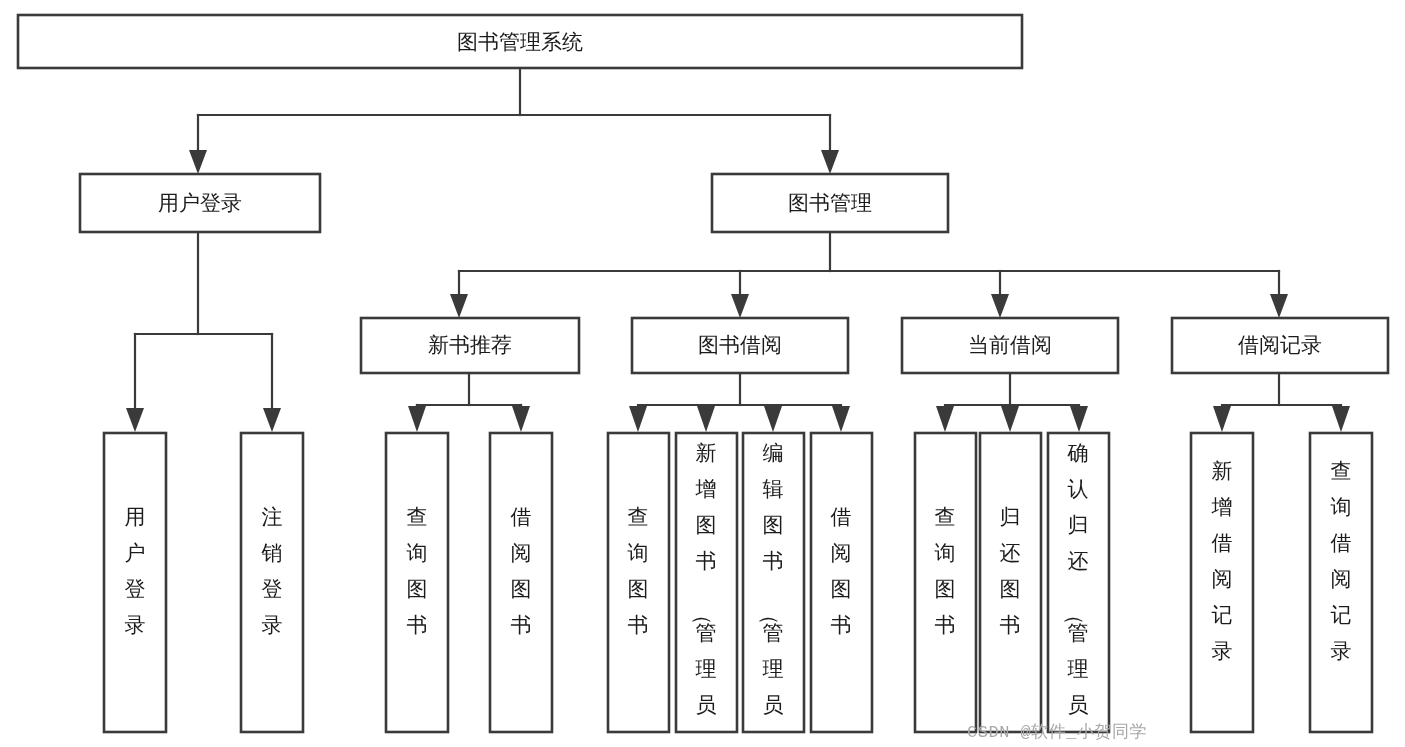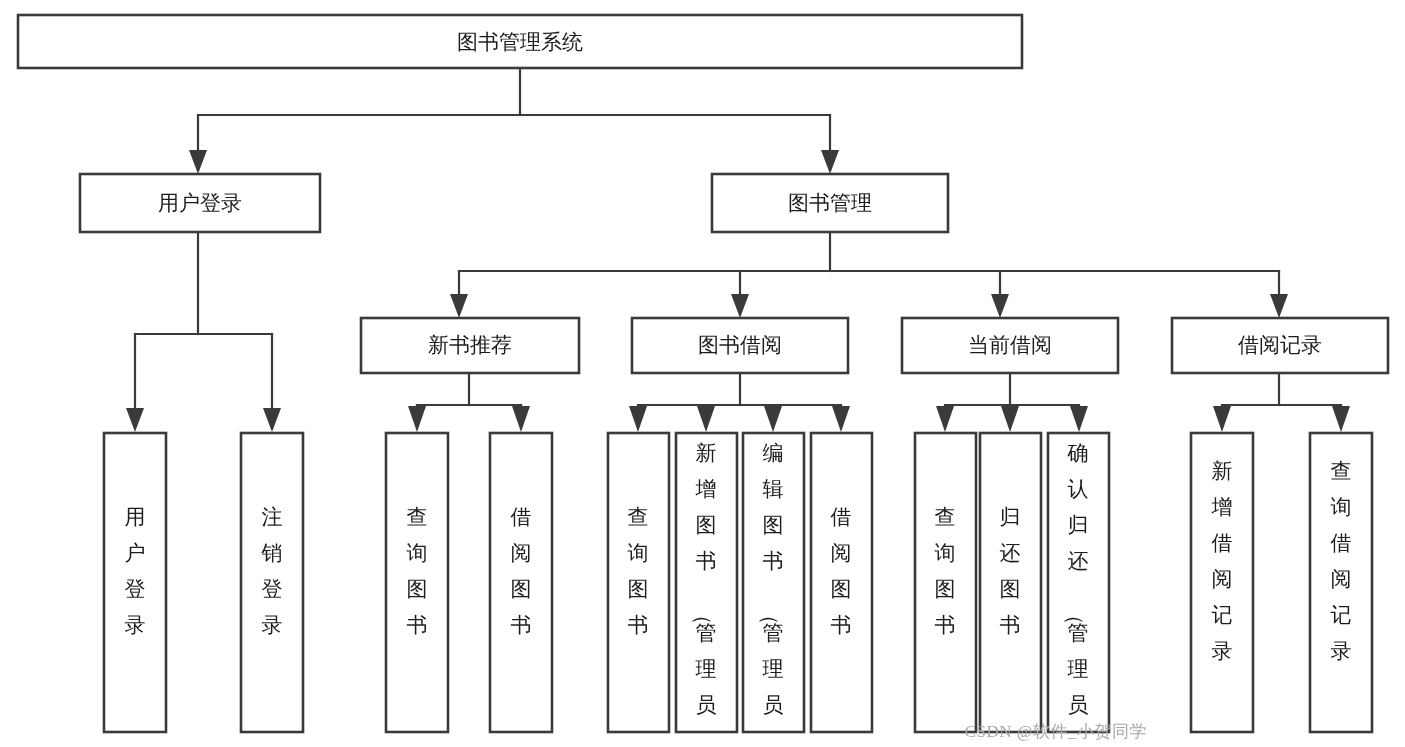--- a/index.html
+++ b/index.html
@@ -54,21 +54,21 @@
   .leaf-label {
     font-family: "Liberation Sans", sans-serif;
     fill: #1c1c1c;
     font-size: 21px;
     text-anchor: middle;
   }
   .watermark-text {
     position: absolute;
     right: 12px;
     bottom: 4px;
-    font-family: Liberation Serif, serif;
+    font-family: Liberation Mono, monospace;
     font-size: 17px;
     color: #a8a8a8;
     letter-spacing: 0.5px;
     white-space: nowrap;
     text-align: center;
   }
 </style>
 </head>
 <body>
 

